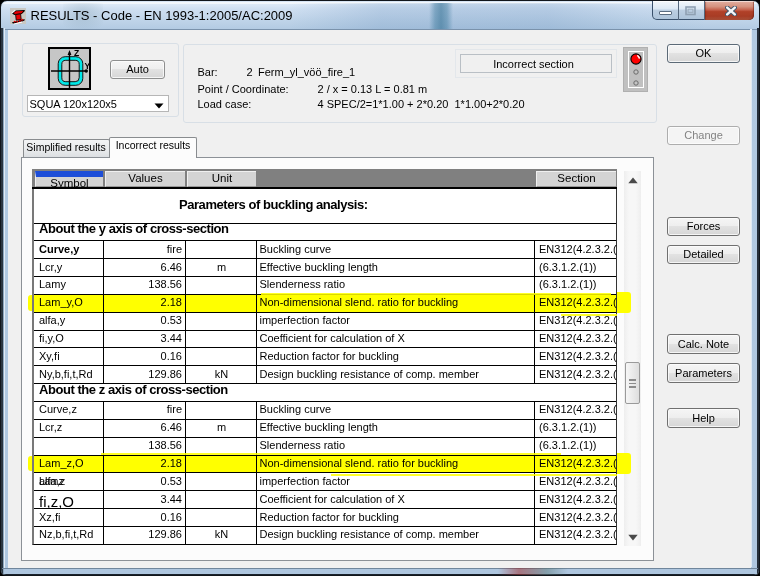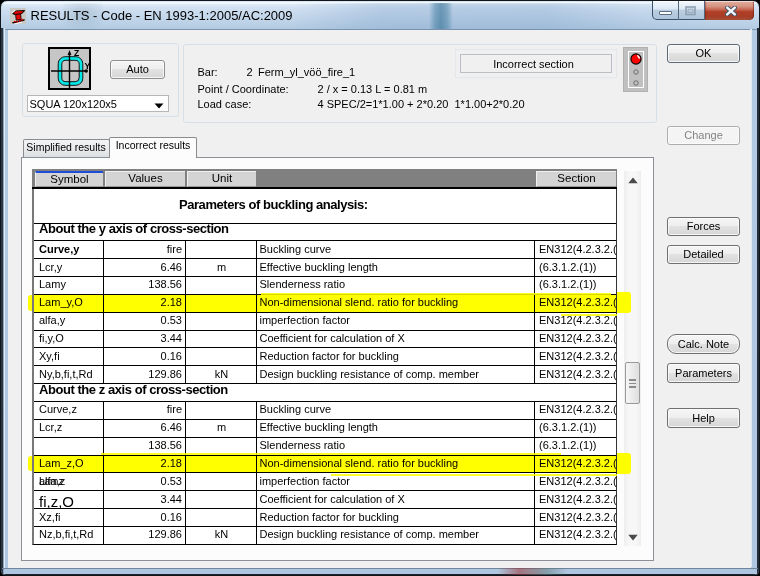--- a/index.html
+++ b/index.html
@@ -119,28 +119,28 @@
           <circle cx="3" cy="3" r="2.2" fill="#c4c4c4" stroke="#6a6a6a" stroke-width="1"></circle>
         </svg>
 <svg class="abs" style="left:9px;top:32px" width="6" height="6" viewBox="0 0 6 6">
           <circle cx="3" cy="3" r="2.2" fill="#c4c4c4" stroke="#6a6a6a" stroke-width="1"></circle>
         </svg>
 </div>
 <div class="btn" style="left:659px;top:14px;width:73px;height:19px;font-size:11px;line-height:17px;border-color:#5c6a77;">OK</div>
 <div class="btn dis" style="left:659px;top:96px;width:73px;height:19px;font-size:11px;line-height:17px;">Change</div>
 <div class="btn" style="left:659px;top:186.5px;width:73px;height:19px;font-size:11px;line-height:17px;">Forces</div>
 <div class="btn" style="left:659px;top:215px;width:73px;height:19px;font-size:11px;line-height:17px;">Detailed</div>
-<div class="btn" style="left:659px;top:304px;width:73px;height:20px;font-size:11px;line-height:18px;border-radius:9px;">Calc. Note</div>
+<div class="btn" style="left:659px;top:304px;width:73px;height:20px;font-size:11px;line-height:18px;">Calc. Note</div>
 <div class="btn" style="left:659px;top:333px;width:73px;height:20px;font-size:11px;line-height:18px;">Parameters</div>
 <div class="btn" style="left:659px;top:378px;width:73px;height:20px;font-size:11px;line-height:18px;">Help</div>
 <div class="abs" style="left:14.5px;top:108.5px;width:87px;height:18px;border:1px solid #898c8f;border-bottom:none;border-radius:2px 2px 0 0;background:linear-gradient(#f2f3f4,#e8eaec 60%,#dcdfe2);font-size:10.5px;text-align:center;line-height:14px;white-space:nowrap;color:#000;">Simplified results</div>
 <div class="abs" style="left:101px;top:106.5px;width:88px;height:21px;border:1px solid #898c8f;border-bottom:none;border-radius:2px 2px 0 0;background:#fcfcfc;font-size:10.5px;text-align:center;line-height:15px;white-space:nowrap;color:#000;z-index:5;">Incorrect results</div>
 <div class="abs" style="left:13px;top:126.5px;width:633px;height:404px;background:#fcfcfc;border:1px solid #8c9197;z-index:1;"></div>
 <div class="abs" style="left:24px;top:138.5px;width:585px;height:18.5px;background:#808080;z-index:2;"></div>
-<div class="abs" style="left:27px;top:140.5px;width:68px;height:16.5px;background:#d4d4d4;border-top:2px solid #1d4ed8;border-left:1px solid #f0f0f0;border-bottom:1px solid #999;text-align:center;font-size:11.5px;line-height:13.5px;color:#000;z-index:3;">Symbol</div>
+<div class="abs" style="left:27px;top:140.5px;width:68px;height:16.5px;background:#d4d4d4;border-top:6px solid #1d4ed8;border-left:1px solid #f0f0f0;border-bottom:1px solid #999;text-align:center;font-size:11.5px;line-height:13.5px;color:#000;z-index:3;">Symbol</div>
 <div class="abs" style="left:97px;top:140.5px;width:80px;height:16.5px;background:#d4d4d4;border-top:1px solid #f0f0f0;border-left:1px solid #f0f0f0;border-bottom:1px solid #999;text-align:center;font-size:11.5px;line-height:13.5px;color:#000;z-index:3;">Values</div>
 <div class="abs" style="left:179px;top:140.5px;width:69px;height:16.5px;background:#d4d4d4;border-top:1px solid #f0f0f0;border-left:1px solid #f0f0f0;border-bottom:1px solid #999;text-align:center;font-size:11.5px;line-height:13.5px;color:#000;z-index:3;">Unit</div>
 <div class="abs" style="left:528px;top:140.5px;width:80px;height:16.5px;background:#d4d4d4;border-top:1px solid #f0f0f0;border-left:1px solid #f0f0f0;border-bottom:1px solid #999;text-align:center;font-size:11.5px;line-height:13.5px;color:#000;z-index:3;">Section</div>
 <div class="abs" style="left:24px;top:157.0px;width:585px;height:2px;background:#000;z-index:3;"></div>
 <div class="abs" style="left:24px;top:159.0px;width:585px;height:356.29999999999995px;border-left:2px solid #787878;border-right:1px solid #333;border-bottom:1.5px solid #000;background:#fff;z-index:2;"></div>
 <div class="lbl" style="left:171px;top:168.4px;width:300px;text-align:left;font-weight:bold;font-size:13px;letter-spacing:-0.45px;line-height:14px;z-index:3;">Parameters of buckling analysis:</div>
 <div class="abs" style="left:26px;top:192.5px;width:582px;height:17.849999999999994px;border-top:1px solid #000;background:#fff;z-index:3;"></div>
 <div class="lbl" style="left:31px;top:192.1px;font-weight:bold;font-size:13px;letter-spacing:-0.45px;line-height:14px;z-index:4;">About the y axis of cross-section</div>
 <div class="abs" style="left:26px;top:210.35px;width:582px;height:17.849999999999994px;border-top:1px solid #000;background:#fff;z-index:3;"></div>
 <div class="abs" style="left:95px;top:211.35px;width:1.2px;height:16.849999999999994px;background:#000;z-index:4;"></div>

